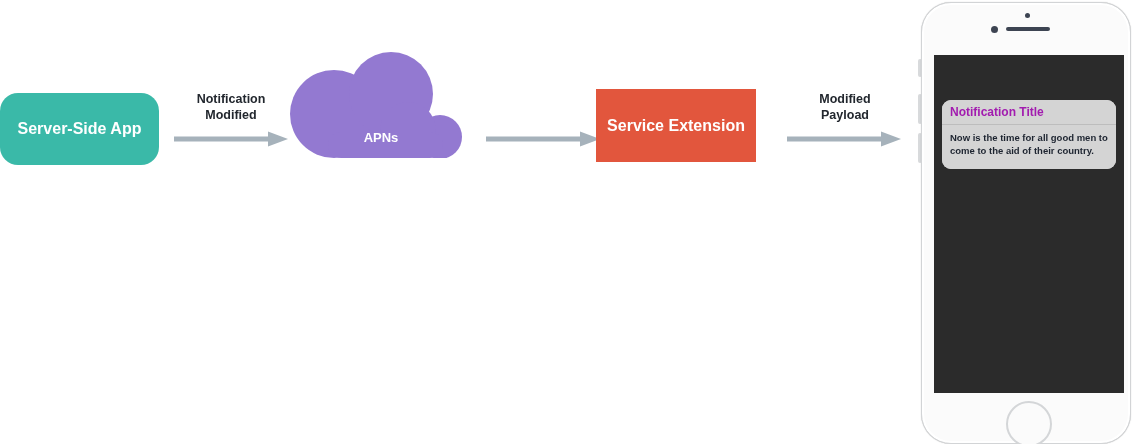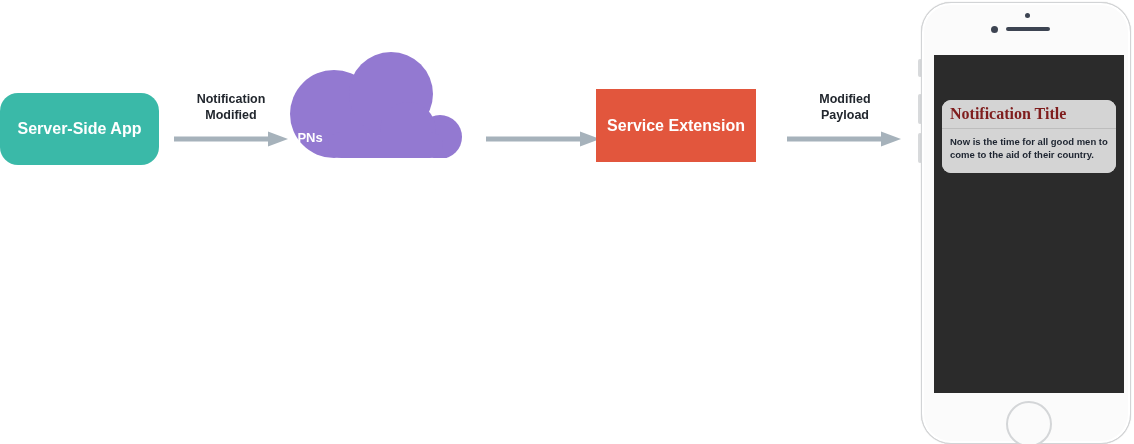--- a/index.html
+++ b/index.html
@@ -49,21 +49,21 @@
   #apns-cloud {
     position: absolute;
     left: 288px; top: 52px;
     width: 186px; height: 106px;
   }
   #apns-cloud svg { display: block; }
   .cloud-label {
     position: absolute;
     left: 288px; top: 130px;
     width: 186px;
-    text-align: left;
+    text-align: center;
     color: #ffffff;
     font-weight: bold;
     font-size: 13px;
   }
 
   
   .arrow {
     position: absolute;
     height: 18px;
   }
@@ -151,26 +151,25 @@
   .notification {
     position: absolute;
     left: 8px; top: 45px;
     width: 174px;
     background: #d4d4d4;
     border-radius: 9px;
     overflow: hidden;
   }
   .notification-header {
     padding: 5px 8px 5px 8px;
-    font-size: 16px;
-    font-weight: bold;
-    color: #7f1d1d;
+    font-size: 12px;
+    font-weight: bold;
+    color: #a21caf;
     border-bottom: 1px solid #bdbdbd;
     background: #d4d4d4;
-    font-family: Liberation Serif, serif;
   }
   .notification-body {
     padding: 7px 8px 11px 8px;
     font-size: 9.5px;
     font-weight: bold;
     color: #1d2430;
     line-height: 1.35;
     background: #d4d4d4;
   }
 </style>

